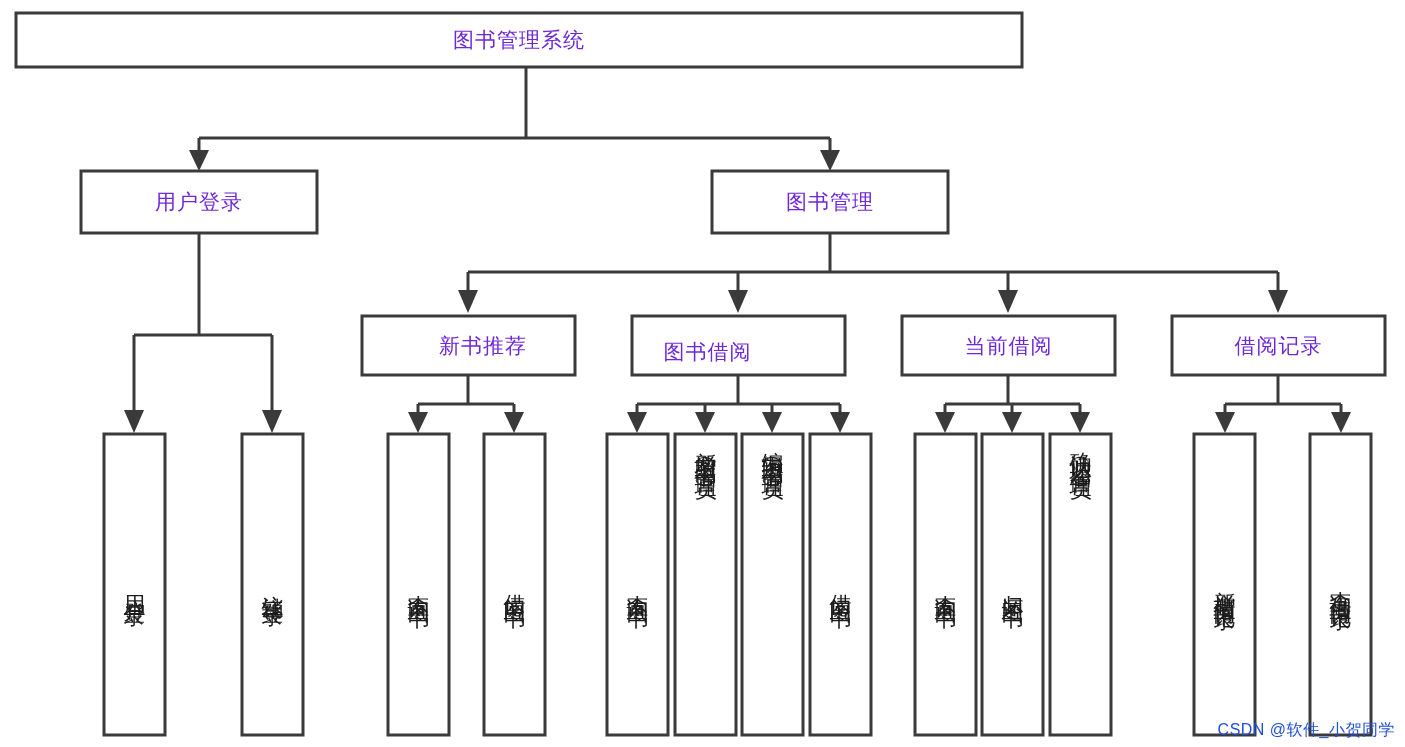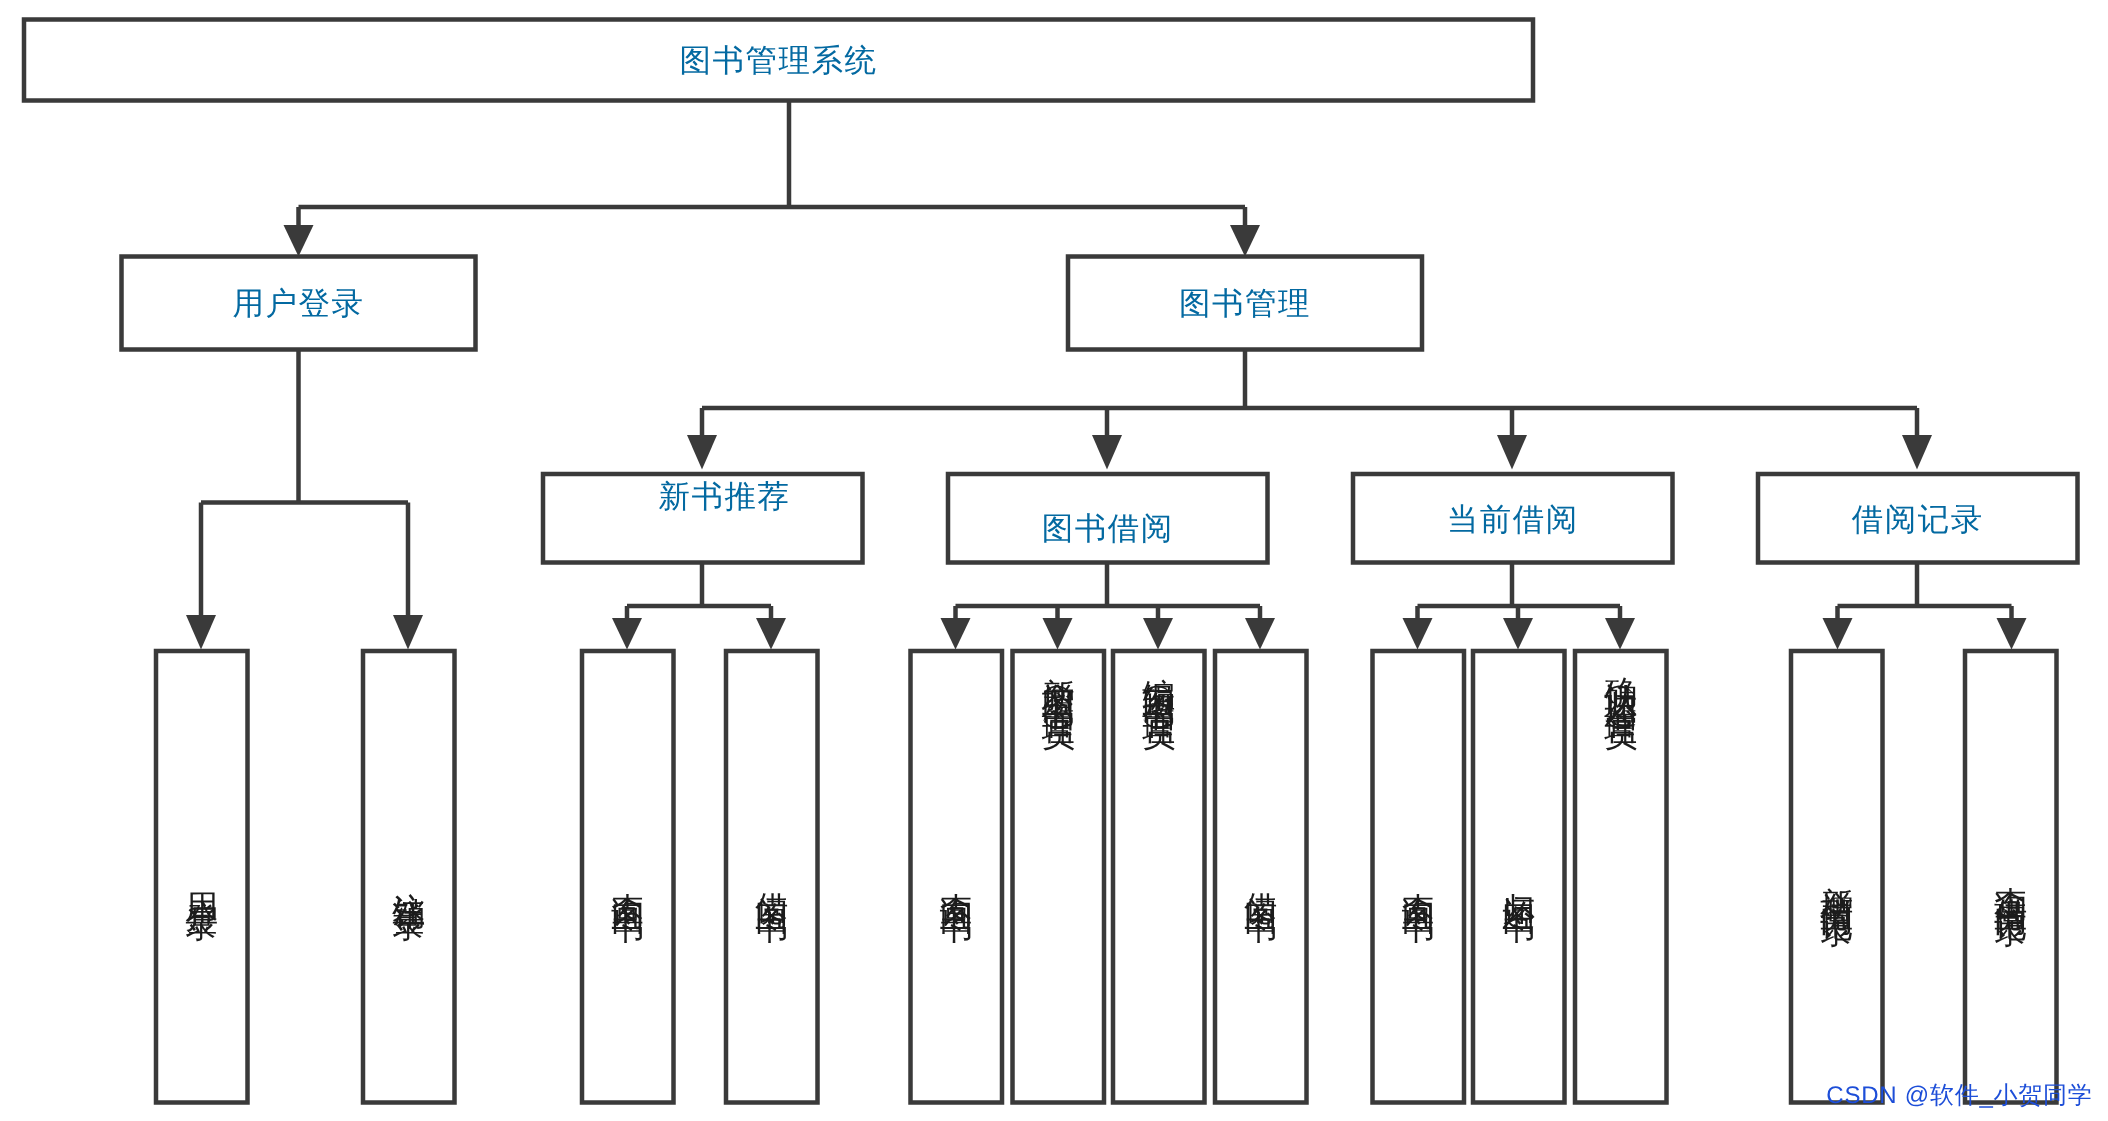--- a/index.html
+++ b/index.html
@@ -61,21 +61,21 @@
     position: absolute;
     display: flex;
     align-items: center;
     justify-content: center;
     pointer-events: none;
   }
   .hlabel-text {
     font-family: "Liberation Sans", "DejaVu Sans", sans-serif;
     font-size: 21px;
     letter-spacing: 1px;
-    color: #0369a1;
+    color: #6d28d9;
     white-space: nowrap;
   }
   .watermark {
     position: absolute;
     right: 10px;
     bottom: 6px;
     font-family: "Liberation Sans", "DejaVu Sans", sans-serif;
     font-size: 16px;
     color: #1d4ed8;
     letter-spacing: 0.5px;
@@ -187,24 +187,24 @@
     <span class="hlabel-text">图书管理系统</span>
   </div>
 
   <div class="hlabel-wrap" style="left:81px; top:171px; width:236px; height:62px;">
     <span class="hlabel-text">用户登录</span>
   </div>
   <div class="hlabel-wrap" style="left:712px; top:171px; width:236px; height:62px;text-align:center;">
     <span class="hlabel-text">图书管理</span>
   </div>
 
-  <div class="hlabel-wrap" style="left:362px; top:301px; width:242px; height:59px;text-align:center;">
+  <div class="hlabel-wrap" style="left:362px; top:316px; width:242px; height:59px;text-align:center;">
     <span class="hlabel-text">新书推荐</span>
   </div>
-  <div class="hlabel-wrap" style="left:632px; top:316px; width:213px; height:72px;">
+  <div class="hlabel-wrap" style="left:601px; top:316px; width:213px; height:72px;">
     <span class="hlabel-text">图书借阅</span>
   </div>
   <div class="hlabel-wrap" style="left:902px; top:316px; width:213px; height:59px;border-radius:17px;">
     <span class="hlabel-text">当前借阅</span>
   </div>
   <div class="hlabel-wrap" style="left:1172px; top:316px; width:213px; height:59px;">
     <span class="hlabel-text">借阅记录</span>
   </div>
 
   <div class="vlabel-wrap" style="left:104px; top:434px; width:61px; height:301px;">

